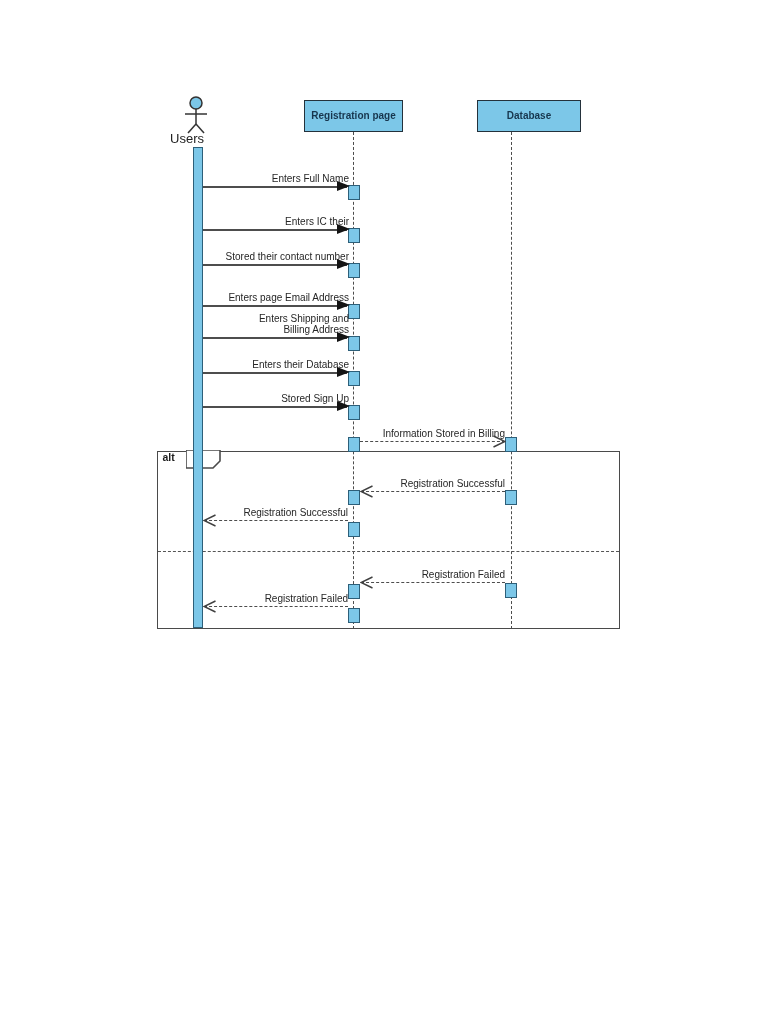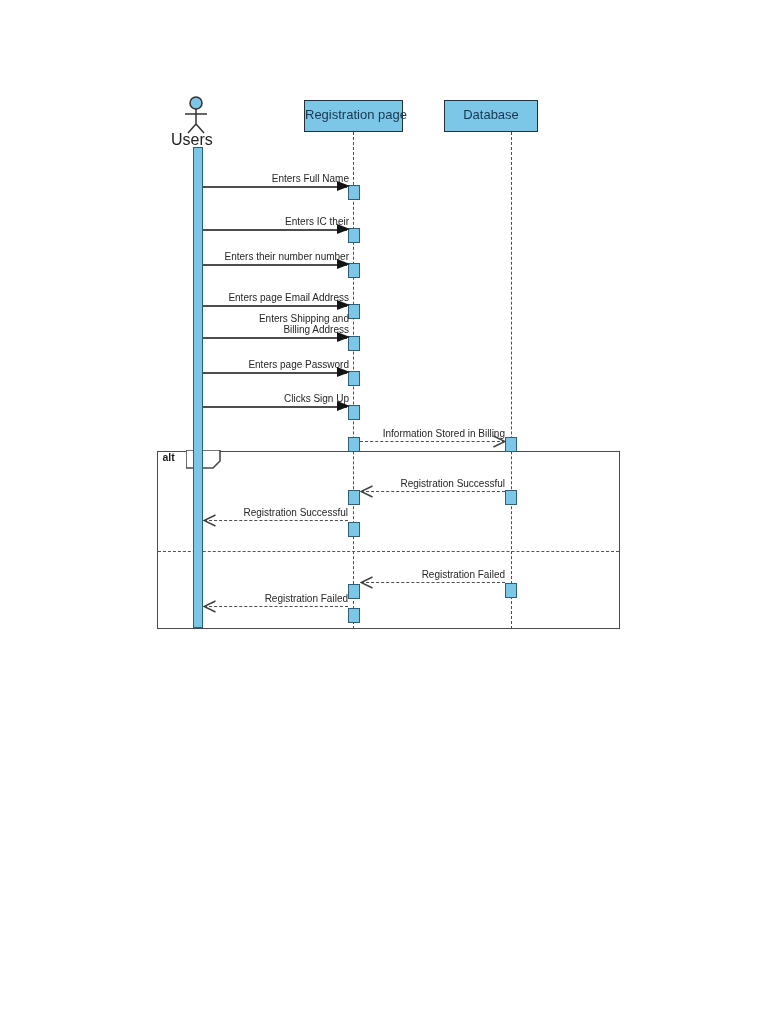--- a/index.html
+++ b/index.html
@@ -7,41 +7,41 @@
     position:relative; width:768px; height:1024px; background:#ffffff;
     font-family:"Liberation Sans", sans-serif; overflow:hidden;
   }
   
   .headbox {
     position:absolute; box-sizing:border-box; height:32px;
     background:#7cc7e8; border:1.6px solid #24313b;
     text-align:center; padding-top:4px; z-index:3;
   }
   .headbox .hlabel {
-    font-size:13px; font-weight:normal; color:#17364e; white-space:nowrap;
+    font-size:10px; font-weight:bold; color:#17364e; white-space:nowrap;
   }
   
   .lifeline {
     position:absolute; width:0; top:132px; height:497px;
     border-left:1.4px dashed #4d4d4d; z-index:1;
   }
   
   .act {
     position:absolute; box-sizing:border-box; width:12px; height:15px;
     background:#7cc7e8; border:1.3px solid #2d5f79; z-index:5;
   }
   .users-bar {
     position:absolute; box-sizing:border-box; left:193px; top:147px;
     width:10px; height:481px; background:#7cc7e8;
     border:1.4px solid #2d5f79; z-index:4;
   }
   
   .actor-label {
-    position:absolute; left:171px; top:131px; width:50px; text-align:left;
-    font-size:16px; color:#222; z-index:3;
+    position:absolute; left:162px; top:131px; width:50px; text-align:center;
+    font-size:13px; color:#222; z-index:3;
   }
   
   .msg { position:absolute; height:0; z-index:6; }
   .msg .line-solid {
     position:absolute; left:0; right:2px; top:-1px; height:1.6px; background:#4d4d4d;
   }
   .msg .line-dashed {
     position:absolute; left:0; right:0; top:-1px; height:0;
     border-top:1.4px dashed #4d4d4d;
   }
@@ -84,21 +84,21 @@
       <line x1="4" y1="19" x2="26" y2="19" stroke="#333" stroke-width="1.5"></line>
       <line x1="15" y1="29" x2="7" y2="38" stroke="#333" stroke-width="1.5"></line>
       <line x1="15" y1="29" x2="23" y2="38" stroke="#333" stroke-width="1.5"></line>
     </svg>
     <div class="actor-label">Users</div>
   </div>
 
   <div class="headbox" style="left:304px;top:100px;width:99px">
     <span class="hlabel">Registration page</span>
   </div>
-  <div class="headbox" style="left:444px;top:100px;width:94px">
+  <div class="headbox" style="left:477px;top:100px;width:104px">
     <span class="hlabel">Database</span>
   </div>
 
   <div class="lifeline" style="left:353px"></div>
   <div class="lifeline" style="left:511px"></div>
 
   <div class="alt-frame">
     <div class="alt-divider"></div>
     <div class="alt-tab">
       <svg width="35" height="19" viewBox="0 0 35 19">
@@ -131,42 +131,42 @@
     <div class="mlabel">Enters Full Name</div>
     <div class="line-solid"></div>
     <div class="tri-right"></div>
   </div>
   <div class="msg" style="left:203px;top:230px;width:146px">
     <div class="mlabel">Enters IC their</div>
     <div class="line-solid"></div>
     <div class="tri-right"></div>
   </div>
   <div class="msg" style="left:203px;top:265px;width:146px">
-    <div class="mlabel">Enters their number number</div>
+    <div class="mlabel">Stored their contact number</div>
     <div class="line-solid"></div>
     <div class="tri-right"></div>
   </div>
   <div class="msg" style="left:203px;top:306px;width:146px">
     <div class="mlabel">Enters page Email Address</div>
     <div class="line-solid"></div>
     <div class="tri-right"></div>
   </div>
   <div class="msg" style="left:203px;top:338px;width:146px">
     <div class="mlabel pre">Enters Shipping and
 Billing Address</div>
     <div class="line-solid"></div>
     <div class="tri-right"></div>
   </div>
   <div class="msg" style="left:203px;top:373px;width:146px">
-    <div class="mlabel">Enters page Password</div>
+    <div class="mlabel">Enters their Database</div>
     <div class="line-solid"></div>
     <div class="tri-right"></div>
   </div>
   <div class="msg" style="left:203px;top:407px;width:146px">
-    <div class="mlabel">Clicks Sign Up</div>
+    <div class="mlabel">Stored Sign Up</div>
     <div class="line-solid"></div>
     <div class="tri-right"></div>
   </div>
 
   <div class="msg" style="left:360px;top:442px;width:145px">
     <div class="mlabel">Information Stored in Billing</div>
     <div class="line-dashed"></div>
     <svg class="open-arrow right" width="14" height="13" viewBox="0 0 14 13">
       <path d="M1.5,1 L13,6.5 L1.5,12" fill="none" stroke="#3f3f3f" stroke-width="1.4"></path>
     </svg>

